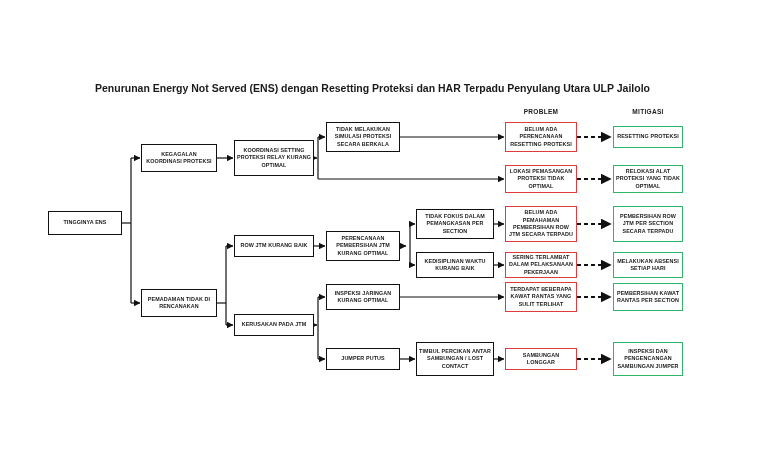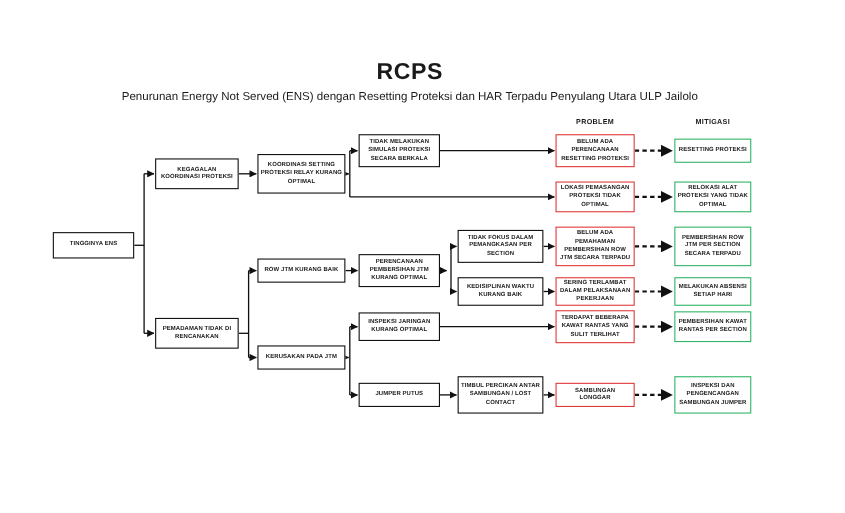--- a/index.html
+++ b/index.html
@@ -6,21 +6,21 @@
   .page{
     position:relative;width:768px;height:466px;background:#ffffff;overflow:hidden;
     font-family:"Liberation Sans",sans-serif;color:#1a1a1a;
   }
   .title{
     position:absolute;left:0;top:54px;width:745px;text-align:center;
     font-size:21px;font-weight:700;letter-spacing:.5px;
   }
   .subtitle{
     position:absolute;left:0;top:82px;width:745px;text-align:center;
-    font-size:10.5px;font-weight:400;
+    font-size:10.5px;font-weight:700;
   }
   .col-header{
     position:absolute;top:108px;text-align:center;
     font-size:6.5px;font-weight:700;letter-spacing:.3px;
   }
   .col-header.problem{left:505px;width:72px;}
   .col-header.mitigasi{left:613px;width:70px;}
   svg.wires{position:absolute;left:0;top:0;}
   .node{
     position:absolute;background:#ffffff;
@@ -30,21 +30,20 @@
   }
   .cause{border:1.6px solid #111111;}
   .problem-box{border:1.6px solid #e03a3a;}
   .mitigation-box{border:1.6px solid #2fb566;}
 </style>
 </head>
 <body>
 
 <div class="page">
 
-  <div class="title">RCPS</div>
   <div class="subtitle">Penurunan Energy Not Served (ENS) dengan Resetting Proteksi dan HAR Terpadu Penyulang Utara ULP Jailolo</div>
 
   <div class="col-header problem">PROBLEM</div>
   <div class="col-header mitigasi">MITIGASI</div>
 
   <svg class="wires" width="768" height="466" viewBox="0 0 768 466">
     <defs>
       <marker id="ah" viewBox="0 0 8 8" refX="7.5" refY="4" markerWidth="5.5" markerHeight="5.5" orient="auto">
         <path d="M0,0 L8,4 L0,8 Z" fill="#111111"></path>
       </marker>

